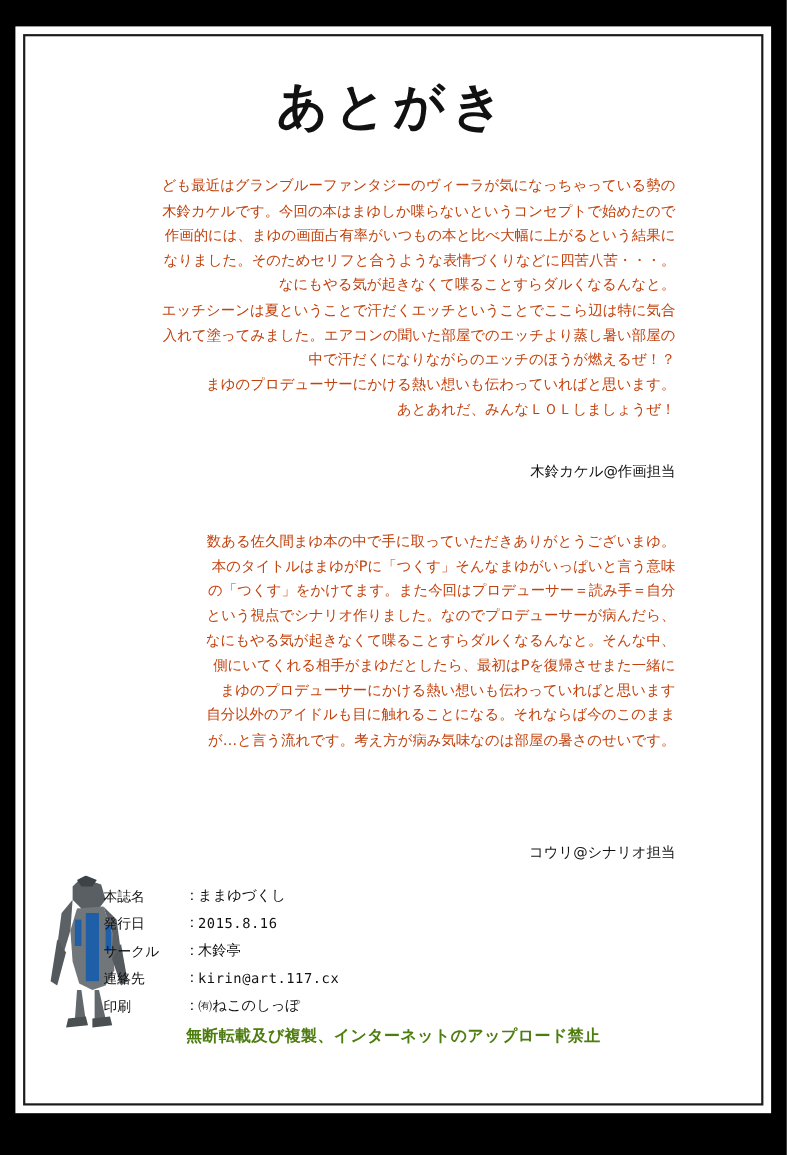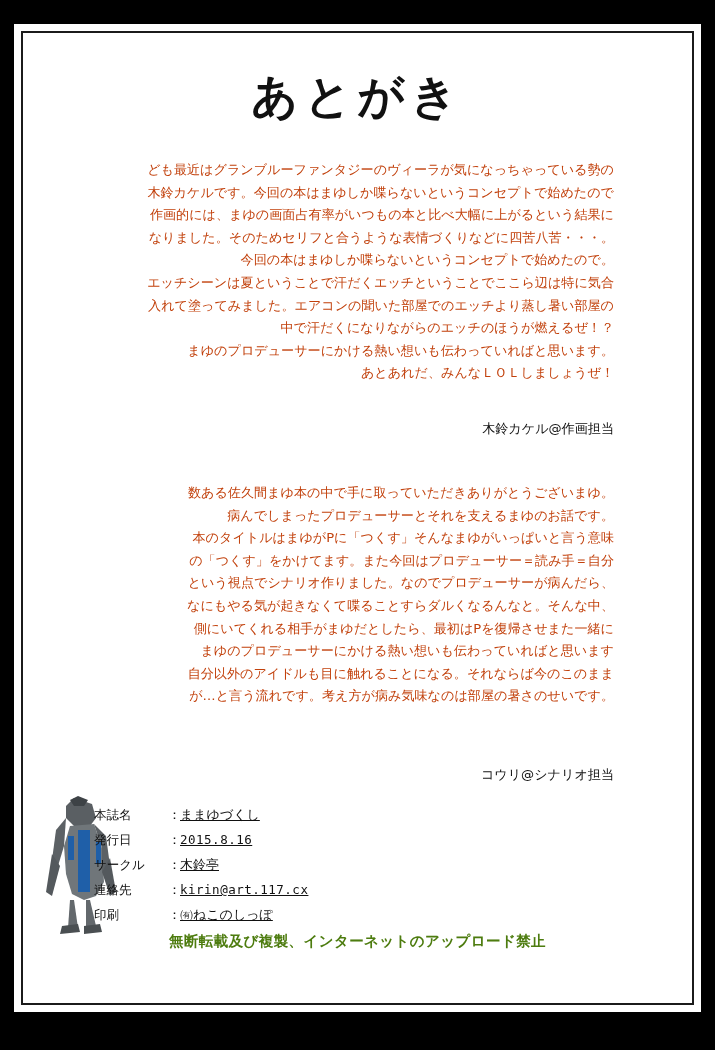--- a/index.html
+++ b/index.html
@@ -92,21 +92,20 @@
     font-size: 12.5px;
   }
   #colophon .colon {
     width: 12px;
     flex: 0 0 12px;
     text-align: center;
   }
   #colophon .value {
     font-family: "DejaVu Sans", sans-serif;
     font-size: 13px;
-    text-decoration: underline;
   }
   #colophon .value.mono {
     font-family: "DejaVu Sans Mono", monospace;
     font-size: 12.5px;
     letter-spacing: 0.5px;
   }
   #notice {
     position: absolute;
     left: 0;
     right: 0;
@@ -135,33 +134,32 @@
 <div id="page">
   <div id="inner-frame"></div>
 
   <div class="title">あとがき</div>
 
   <div class="block" id="afterword-block">
     <p class="para">ども最近はグランブルーファンタジーのヴィーラが気になっちゃっている勢の</p>
     <p class="para">木鈴カケルです。今回の本はまゆしか喋らないというコンセプトで始めたので</p>
     <p class="para">作画的には、まゆの画面占有率がいつもの本と比べ大幅に上がるという結果に</p>
     <p class="para">なりました。そのためセリフと合うような表情づくりなどに四苦八苦・・・。</p>
-    <p class="para">今回の本はまゆしか喋らないというコンセプトで始めたので。</p>
+    <p class="para">なにもやる気が起きなくて喋ることすらダルくなるんなと。</p>
     <p class="para">エッチシーンは夏ということで汗だくエッチということでここら辺は特に気合</p>
     <p class="para">入れて塗ってみました。エアコンの聞いた部屋でのエッチより蒸し暑い部屋の</p>
     <p class="para">中で汗だくになりながらのエッチのほうが燃えるぜ！？</p>
     <p class="para">まゆのプロデューサーにかける熱い想いも伝わっていればと思います。</p>
     <p class="para">あとあれだ、みんなＬＯＬしましょうぜ！</p>
   </div>
 
   <div class="sig" id="sig-1">木鈴カケル@作画担当</div>
 
   <div class="block" id="scenario-block">
     <p class="para">数ある佐久間まゆ本の中で手に取っていただきありがとうございまゆ。</p>
-    <p class="para">病んでしまったプロデューサーとそれを支えるまゆのお話です。</p>
     <p class="para">本のタイトルはまゆがPに「つくす」そんなまゆがいっぱいと言う意味</p>
     <p class="para">の「つくす」をかけてます。また今回はプロデューサー＝読み手＝自分</p>
     <p class="para">という視点でシナリオ作りました。なのでプロデューサーが病んだら、</p>
     <p class="para">なにもやる気が起きなくて喋ることすらダルくなるんなと。そんな中、</p>
     <p class="para">側にいてくれる相手がまゆだとしたら、最初はPを復帰させまた一緒に</p>
     <p class="para">まゆのプロデューサーにかける熱い想いも伝わっていればと思います</p>
     <p class="para">自分以外のアイドルも目に触れることになる。それならば今のこのまま</p>
     <p class="para">が…と言う流れです。考え方が病み気味なのは部屋の暑さのせいです。</p>
   </div>
 

